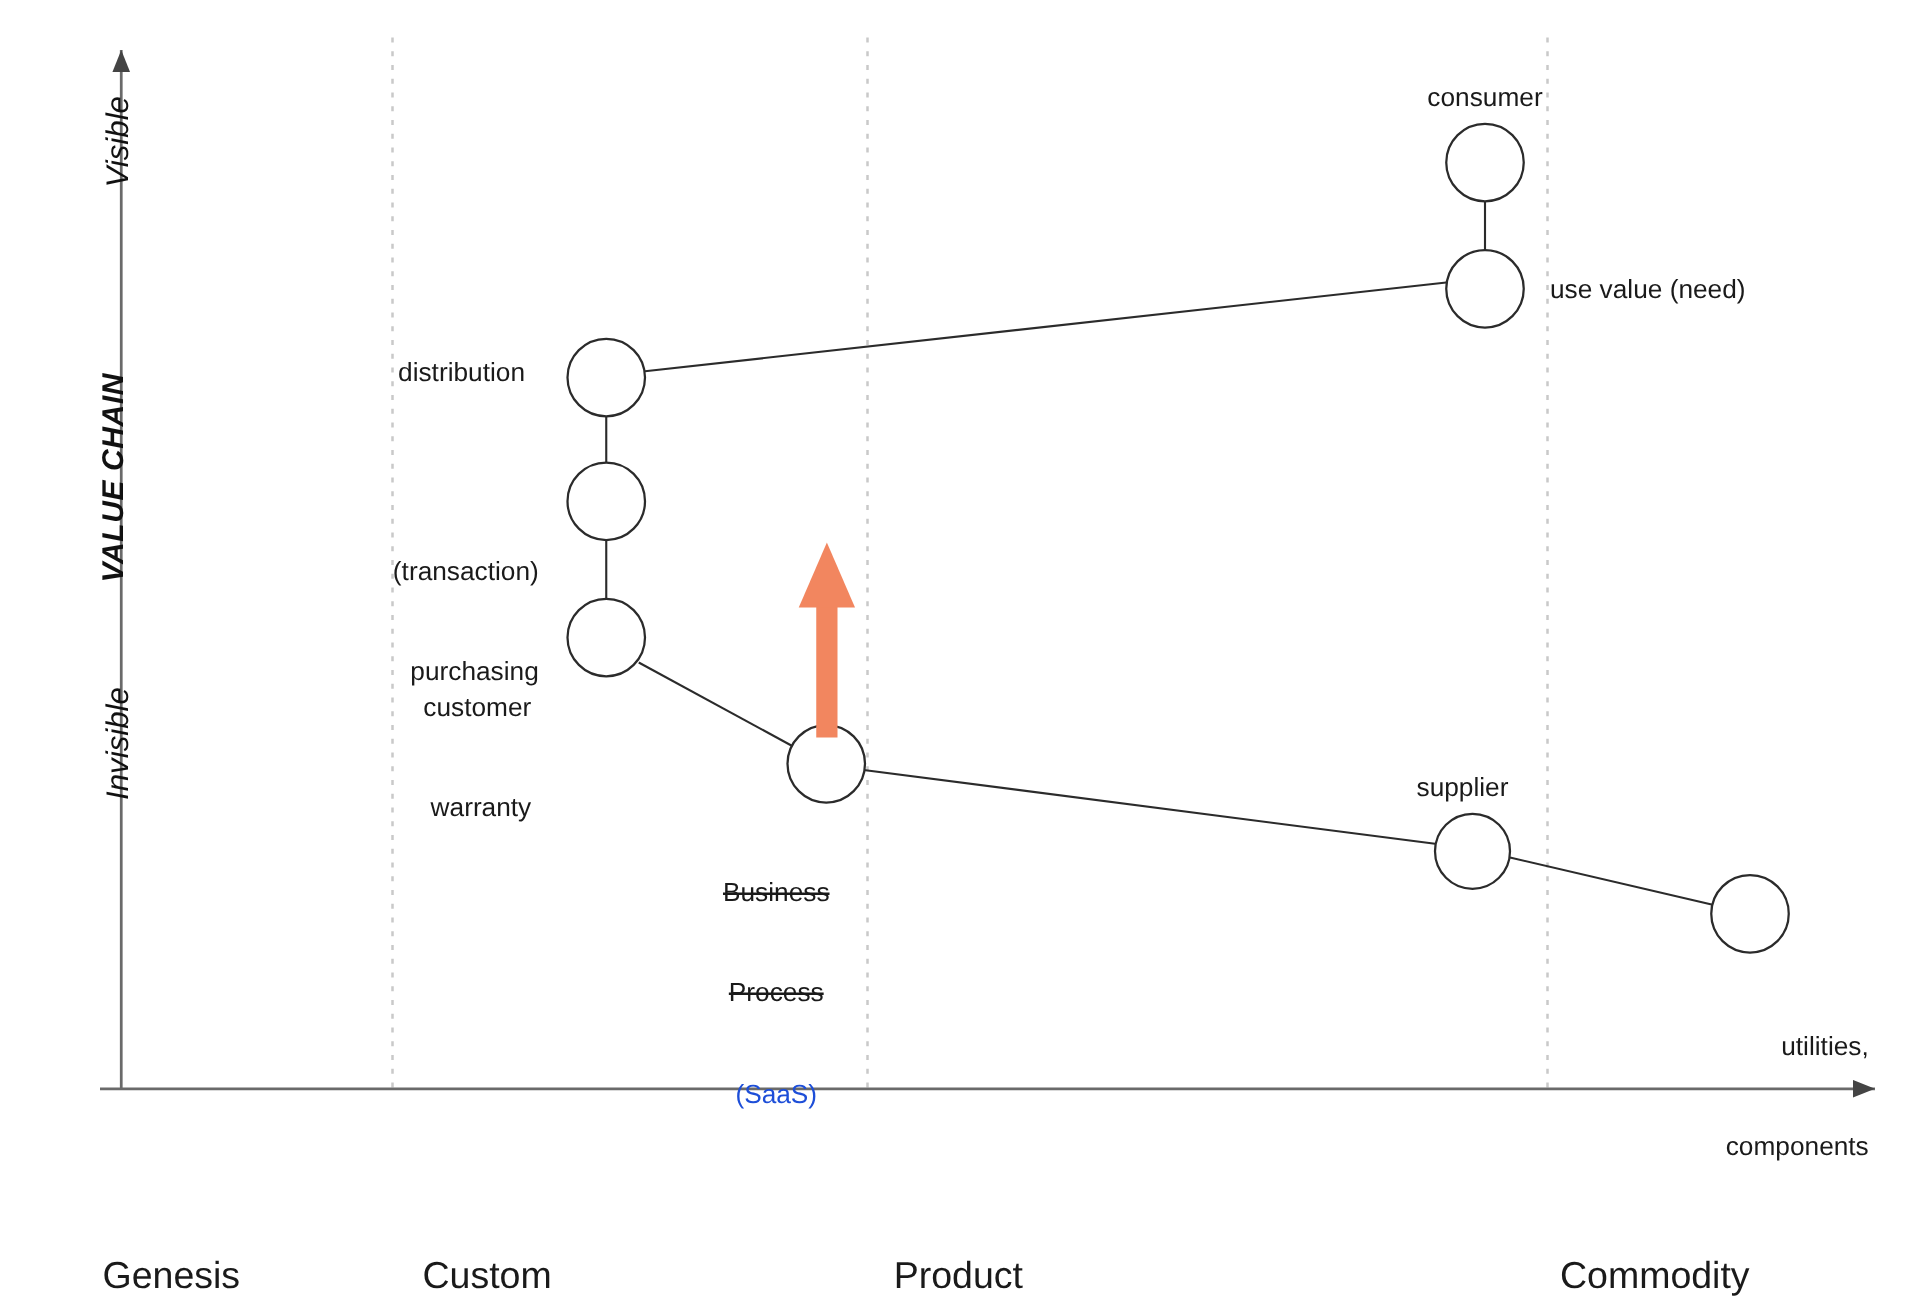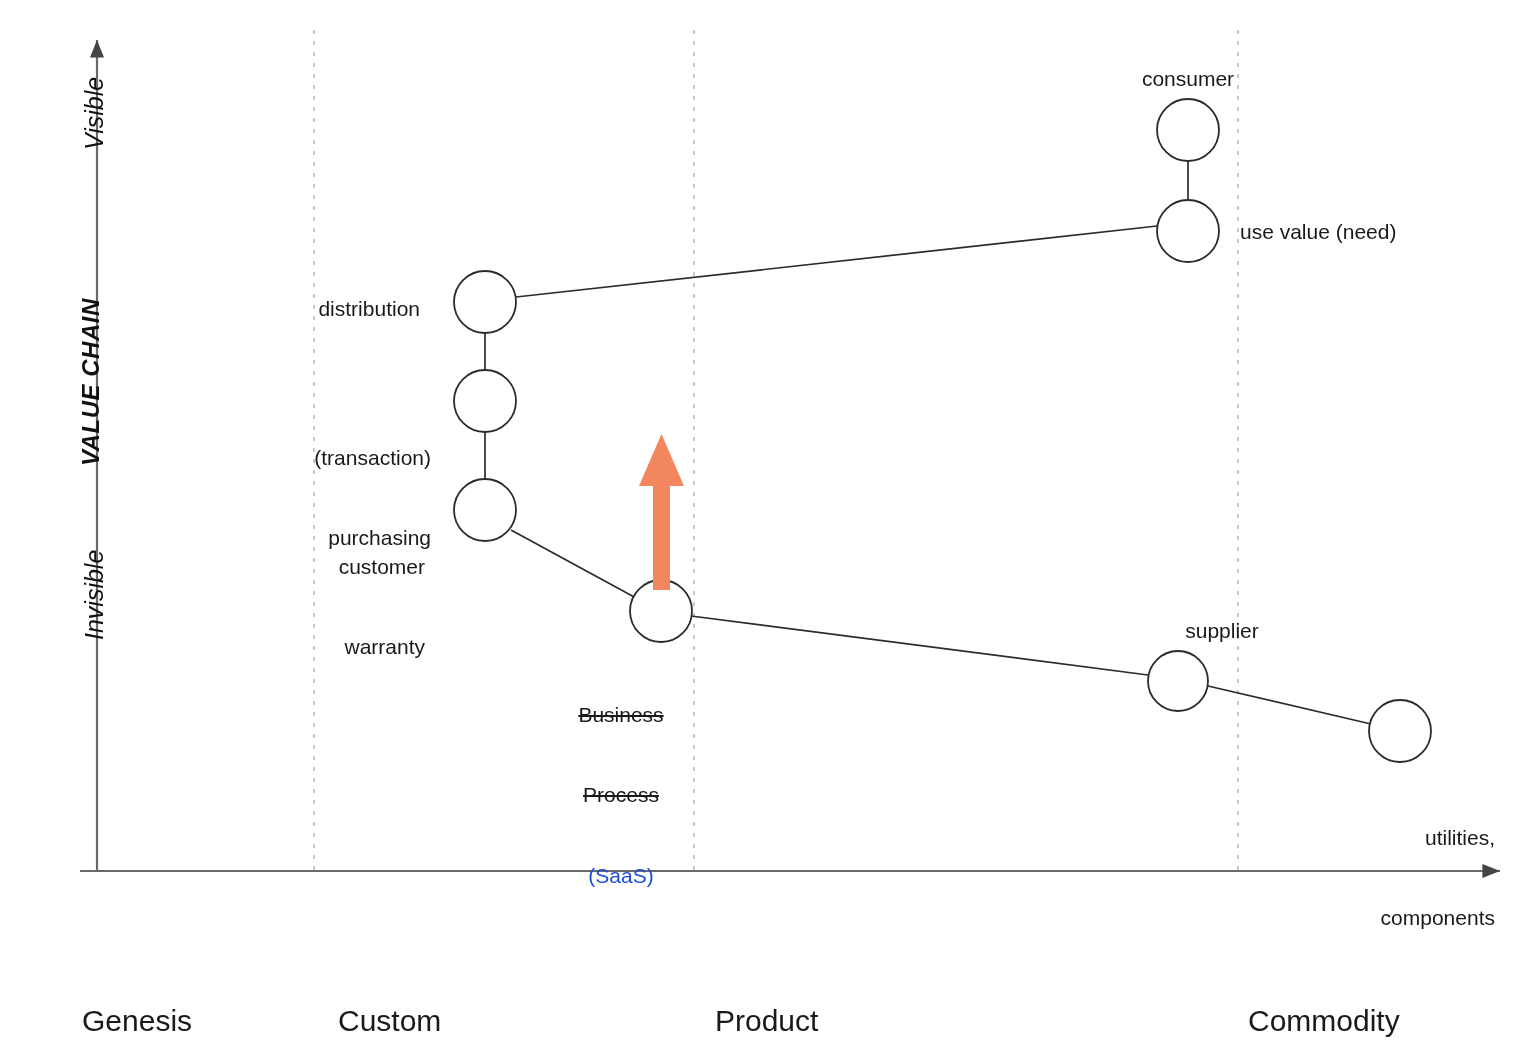--- a/index.html
+++ b/index.html
@@ -136,38 +136,38 @@
 
   <div class="lbl axis-cat ta-left" style="left:1248px; top:925px;">
     <div>Commodity</div>
     
   </div>
 
   <div class="lbl node-label ta-center" style="left:1088px; top:66px; width:200px;">consumer</div>
 
   <div class="lbl node-label ta-left" style="left:1240px; top:219px;">use value (need)</div>
 
-  <div class="lbl node-label ta-right" style="left:180px; top:296px; width:240px;">distribution</div>
+  <div class="lbl node-label ta-right" style="left:180px; top:286px; width:240px;">distribution</div>
 
   <div class="lbl node-label ta-right" style="left:180px; top:391px; width:251px;">
     <div>(transaction)</div>
     <div>purchasing</div>
   </div>
 
   <div class="lbl node-label ta-right" style="left:180px; top:500px; width:245px;text-align:right;">
     <div>customer</div>
     <div>warranty</div>
   </div>
 
   <div class="lbl node-label ta-center" style="left:541px; top:648px; width:160px;">
     <div class="strike">Business</div>
     <div class="strike">Process</div>
     <div class="saas">(SaaS)</div>
   </div>
 
-  <div class="lbl node-label ta-center" style="left:1132px; top:618px; width:180px;">supplier</div>
+  <div class="lbl node-label ta-center" style="left:1080px; top:618px; width:180px;">supplier</div>
 
   <div class="lbl node-label ta-right" style="left:1200px; top:771px; width:295px;">
     <div>utilities,</div>
     <div>components</div>
   </div>
 
 </div>
 
 </body></html>

